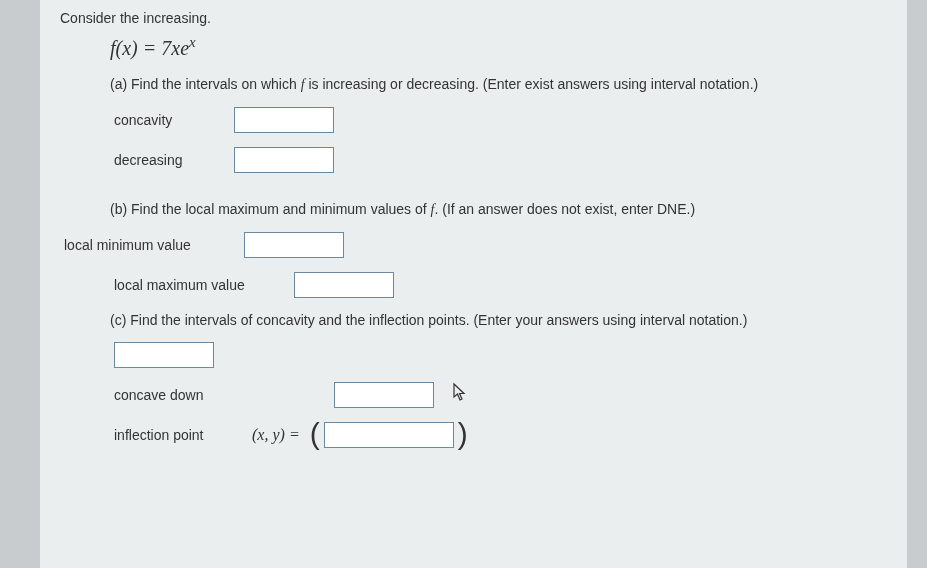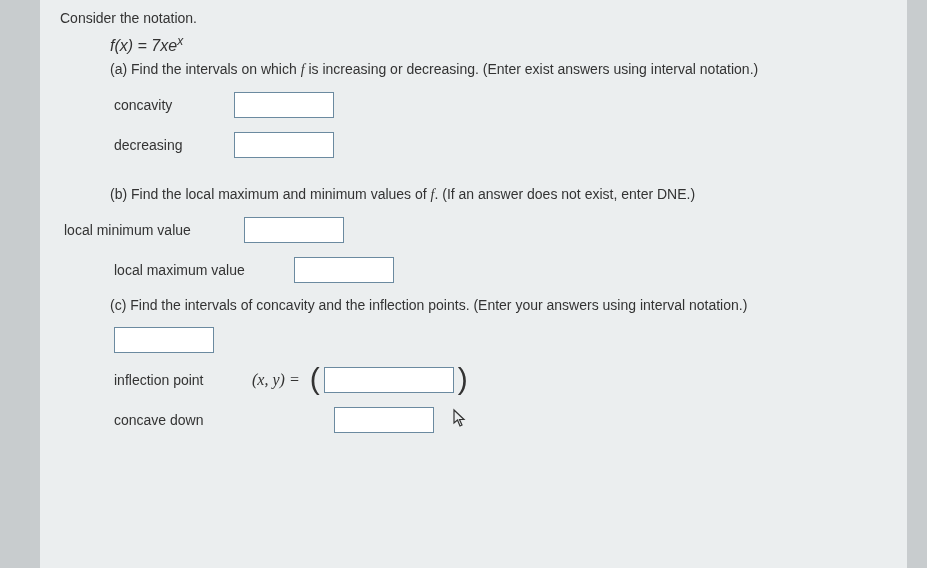--- a/index.html
+++ b/index.html
@@ -18,24 +18,24 @@
     margin: 0 20px 0 40px;
     padding: 10px 20px 20px 20px;
     min-height: 568px;
     box-sizing: border-box;
   }
   .prompt {
     margin-bottom: 8px;
   }
   .formula {
     margin-left: 50px;
-    margin-bottom: 6px;
+    margin-bottom: 16px;
     font-style: italic;
-    font-family: Liberation Sans, sans-serif;
-    font-size: 16px;
+    font-family: Liberation Serif, serif;
+    font-size: 20px;
   }
   .part {
     margin-left: 50px;
     margin-bottom: 12px;
   }
   .row {
     display: flex;
     align-items: center;
     margin: 14px 0 14px 4px;
   }
@@ -82,21 +82,21 @@
     font-size: 18px;
   }
   sup { font-size: 0.75em; }
   .ital { font-style: italic; font-family: 'Times New Roman', serif; }
 </style>
 </head>
 <body>
 
 <div class="page">
 
-  <div class="prompt">Consider the notation.</div>
+  <div class="prompt">Consider the increasing.</div>
 
   <div class="formula">
     <span>f(x) = 7xe</span><sup>x</sup>
   </div>
 
   <div class="part">
     <span>(a) Find the intervals on which </span><span class="ital">f</span><span> is increasing or decreasing. (Enter exist answers using interval notation.)</span>
   </div>
 
   <div class="row" style="margin-left:54px">
@@ -123,30 +123,30 @@
     <input class="input-box" type="text" value="" style="">
   </div>
 
   <div class="part" style="margin-top:12px">(c) Find the intervals of concavity and the inflection points. (Enter your answers using interval notation.)</div>
 
   <div class="row" style="margin-left:54px">
     <input class="input-box" type="text" value="" style="">
   </div>
 
   <div class="row" style="margin-left:54px">
-    <div class="row-label" style="width:120px">inflection point</div>
-    <span class="xy-label">(<span style="font-style:italic">x</span>, <span style="font-style:italic">y</span>) = </span>
-    <span class="paren">(</span>
-    <input class="input-box wide" type="text" value="" style="">
-    <span class="paren">)</span>
-  </div>
-
-  <div class="row" style="margin-left:54px">
     <div class="row-label wide">concave down</div>
     <input class="input-box" type="text" value="" style="">
     <span class="cursor-icon">
       <svg width="16" height="20" viewBox="0 0 16 20">
         <path d="M2 2 L2 15 L5.5 12 L8 18 L10 17 L7.5 11.5 L12 11.5 Z" fill="none" stroke="#333" stroke-width="1.2"></path>
       </svg>
     </span>
   </div>
 
+  <div class="row" style="margin-left:54px">
+    <div class="row-label" style="width:120px">inflection point</div>
+    <span class="xy-label">(<span style="font-style:italic">x</span>, <span style="font-style:italic">y</span>) = </span>
+    <span class="paren">(</span>
+    <input class="input-box wide" type="text" value="" style="">
+    <span class="paren">)</span>
+  </div>
+
 </div>
 
 </body></html>

